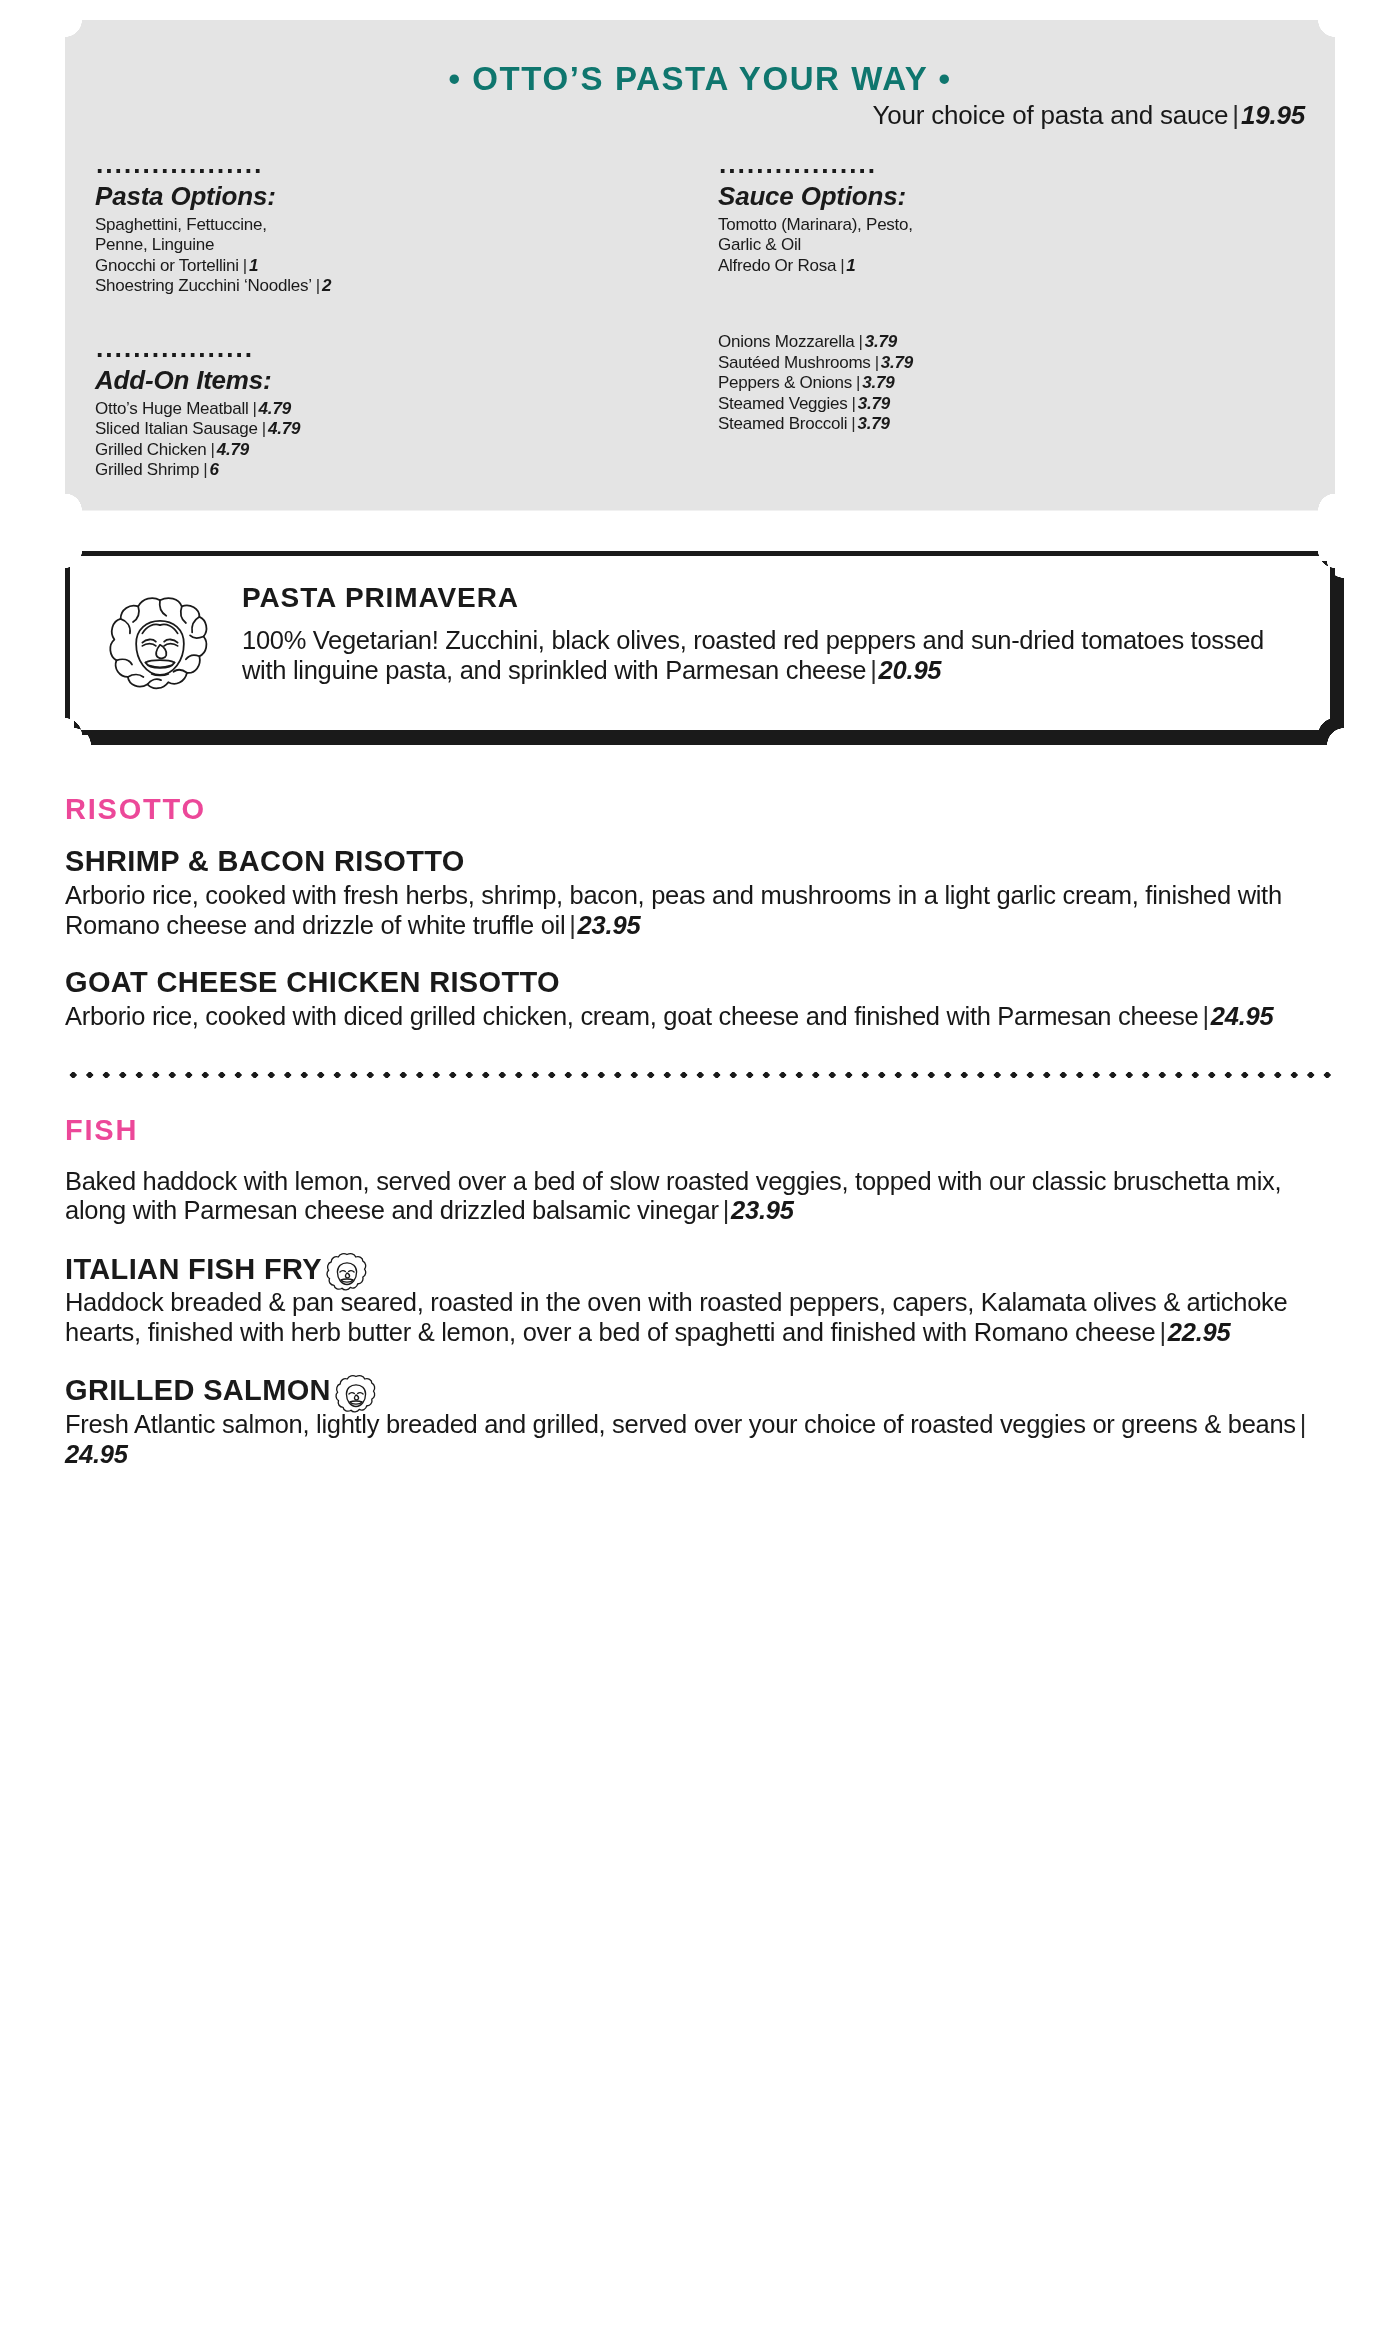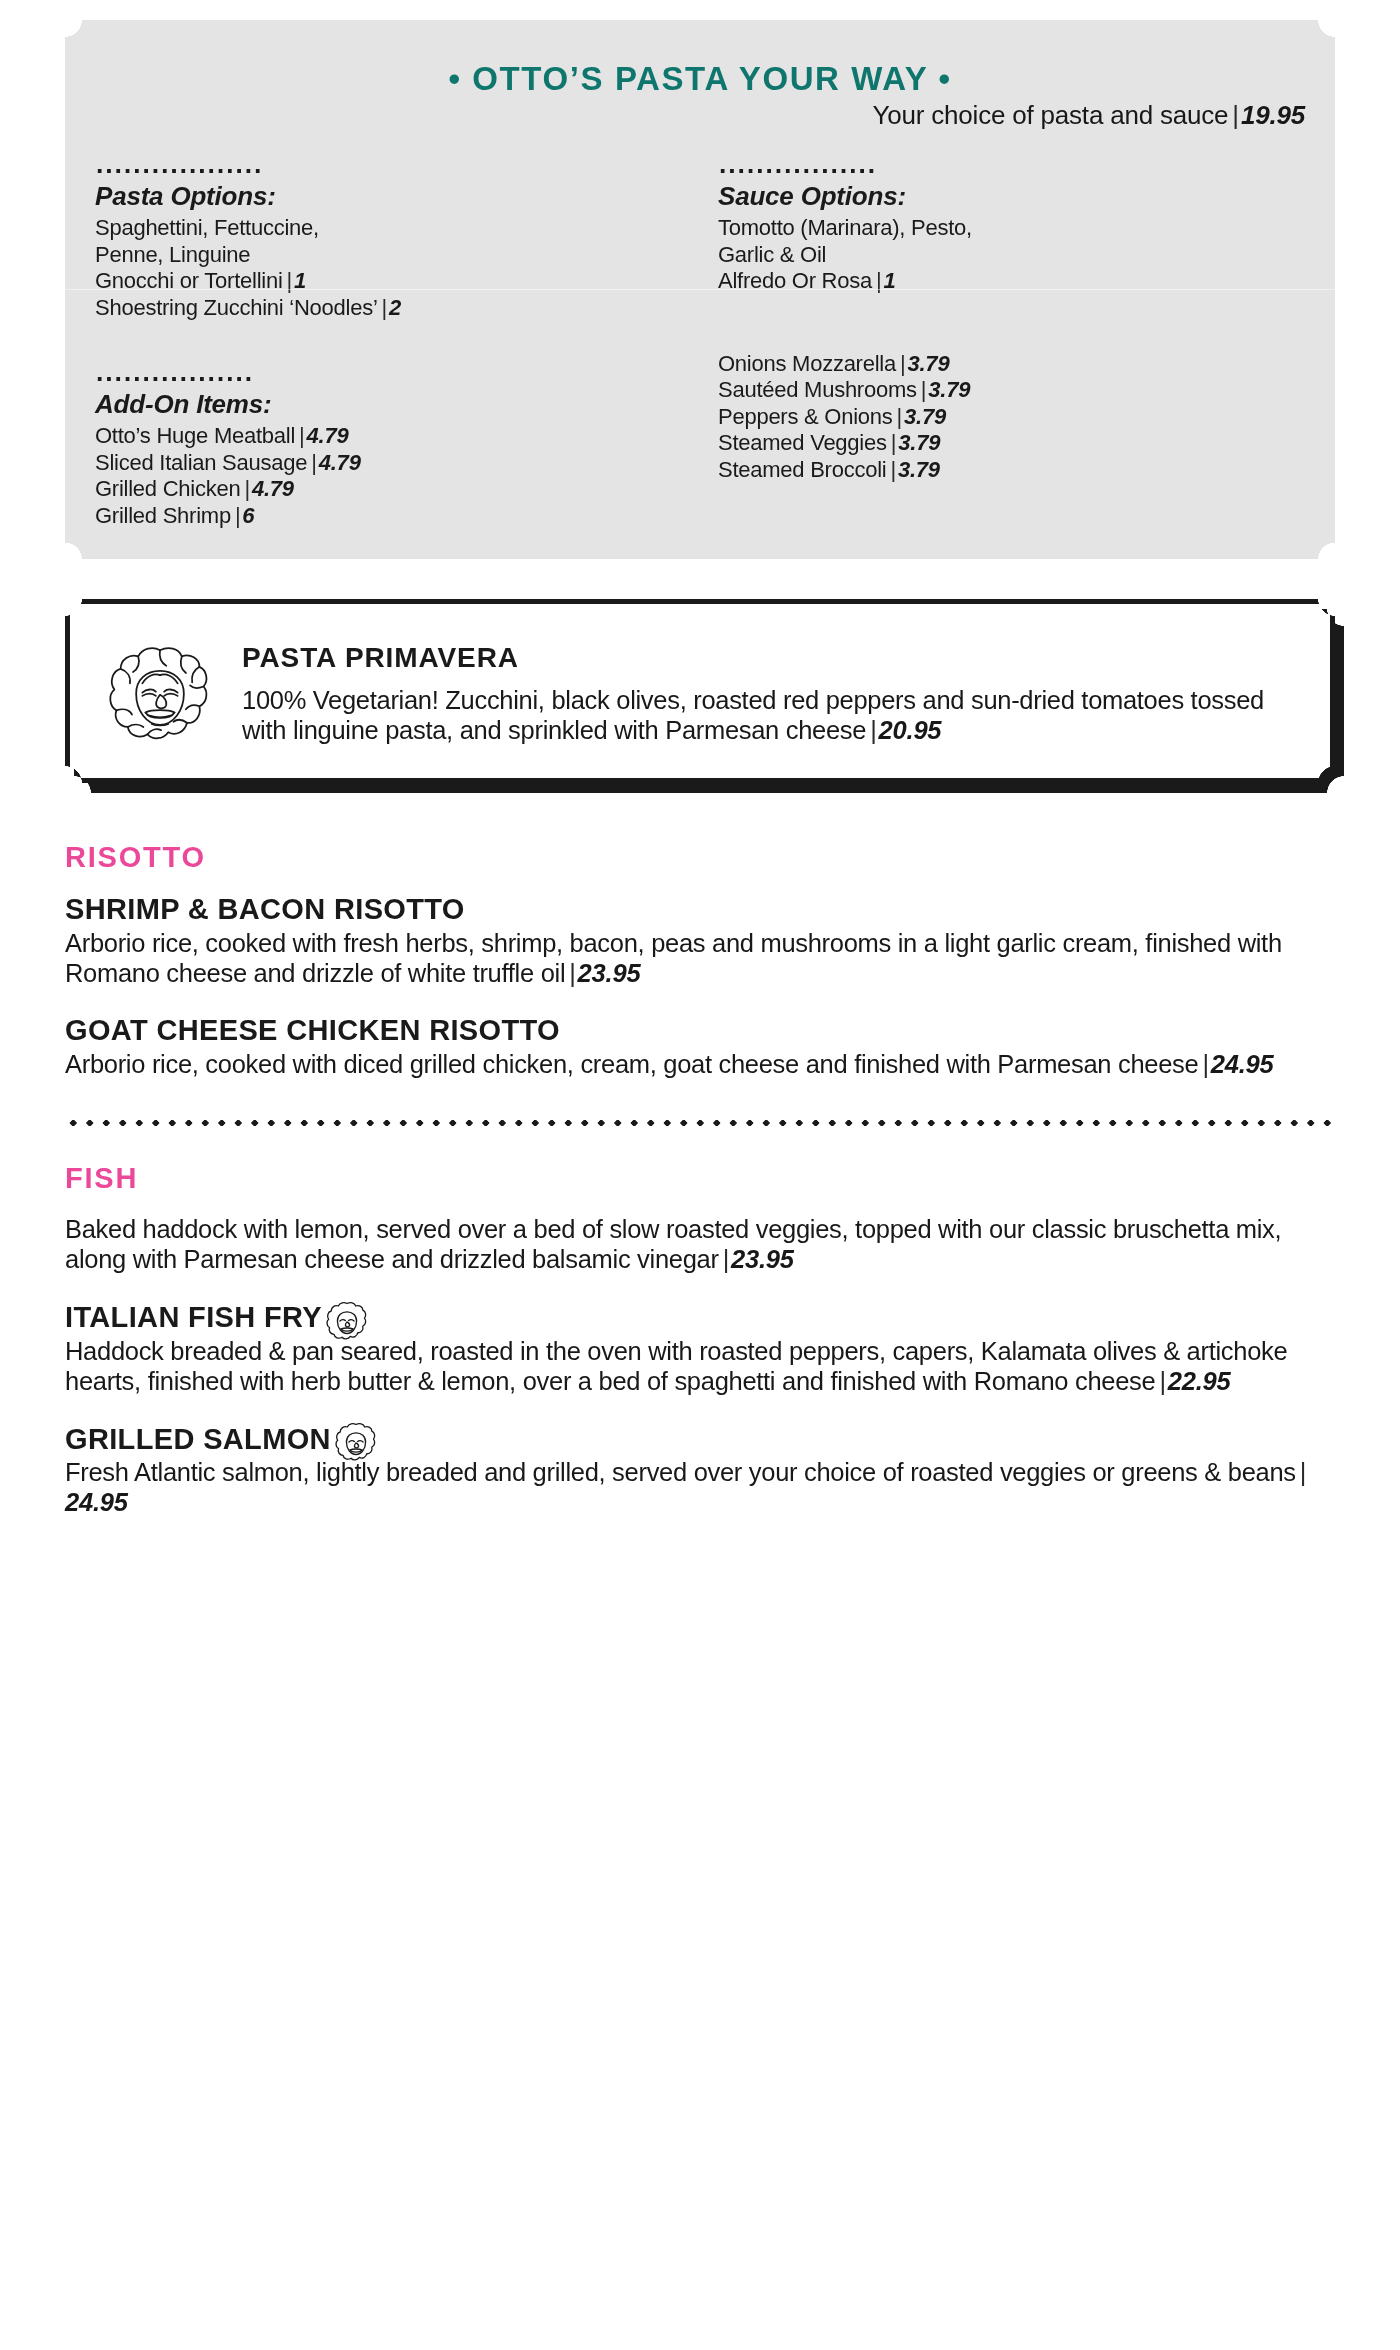--- a/index.html
+++ b/index.html
@@ -104,21 +104,21 @@
 
   .opt-head {
     font-size: 26px;
     font-weight: bold;
     font-style: italic;
     letter-spacing: -0.2px;
     margin: 2px 0 3px 0;
   }
 
   .opt-line {
-    font-size: 22px;
+    font-size: 17px;
     line-height: 1.205;
     letter-spacing: -0.25px;
   }
 
   .spacer-block { height: 52px; }
   .spacer-block.small { height: 56px; }
 
   
   .callout-wrap {
     position: relative;
@@ -141,21 +141,21 @@
       radial-gradient(circle 17px at 0 100%,transparent 98%, #000 100%) left   bottom / 50% 50% no-repeat,
       radial-gradient(circle 17px at 100% 100%,transparent 98%,#000 100%) right bottom / 50% 50% no-repeat;
   }
   .callout {
     position: absolute;
     inset: 0;
     background: #ffffff;
     border: 5px solid #1a1a1a;
     padding: 22px 26px 20px 30px;
     display: flex;
-    align-items: center;
+    align-items: flex-start;
     -webkit-mask:
       radial-gradient(circle 17px at 0 0,   transparent 98%, #000 100%) left   top    / 50% 50% no-repeat,
       radial-gradient(circle 17px at 100% 0,transparent 98%, #000 100%) right  top    / 50% 50% no-repeat,
       radial-gradient(circle 17px at 0 100%,transparent 98%, #000 100%) left   bottom / 50% 50% no-repeat,
       radial-gradient(circle 17px at 100% 100%,transparent 98%,#000 100%) right bottom / 50% 50% no-repeat;
             mask:
       radial-gradient(circle 17px at 0 0,   transparent 98%, #000 100%) left   top    / 50% 50% no-repeat,
       radial-gradient(circle 17px at 100% 0,transparent 98%, #000 100%) right  top    / 50% 50% no-repeat,
       radial-gradient(circle 17px at 0 100%,transparent 98%, #000 100%) left   bottom / 50% 50% no-repeat,
       radial-gradient(circle 17px at 100% 100%,transparent 98%,#000 100%) right bottom / 50% 50% no-repeat;

